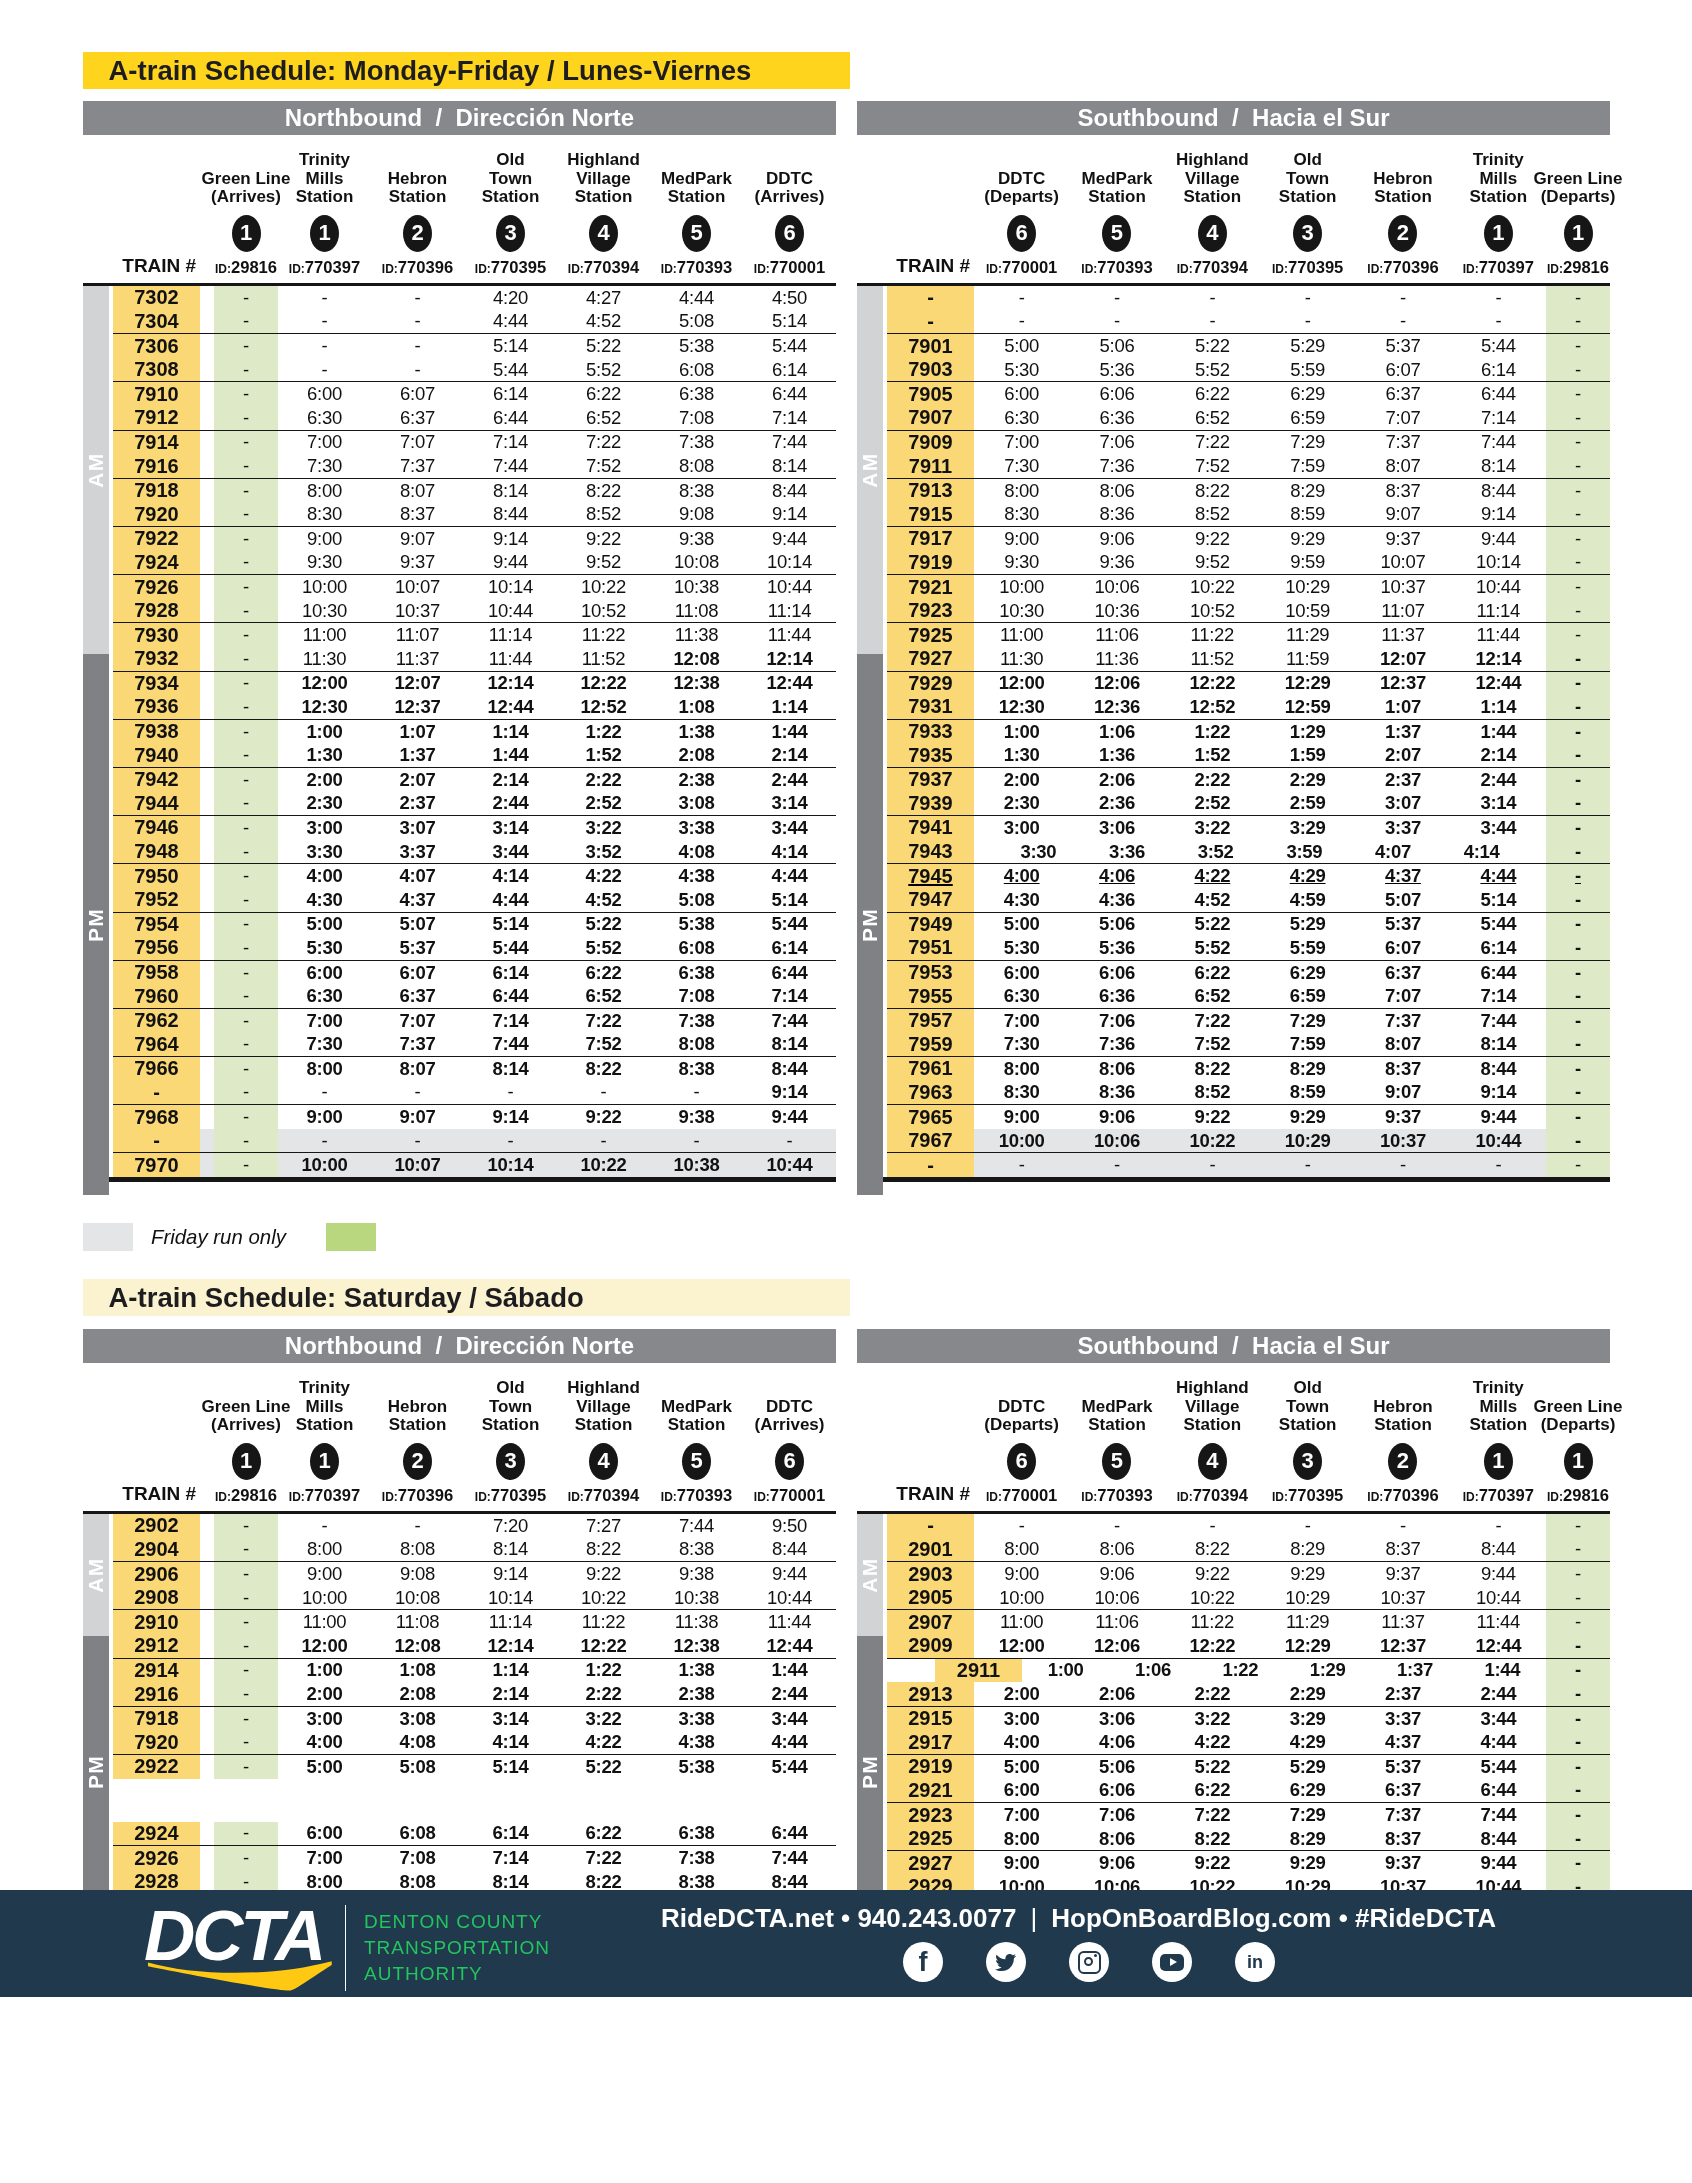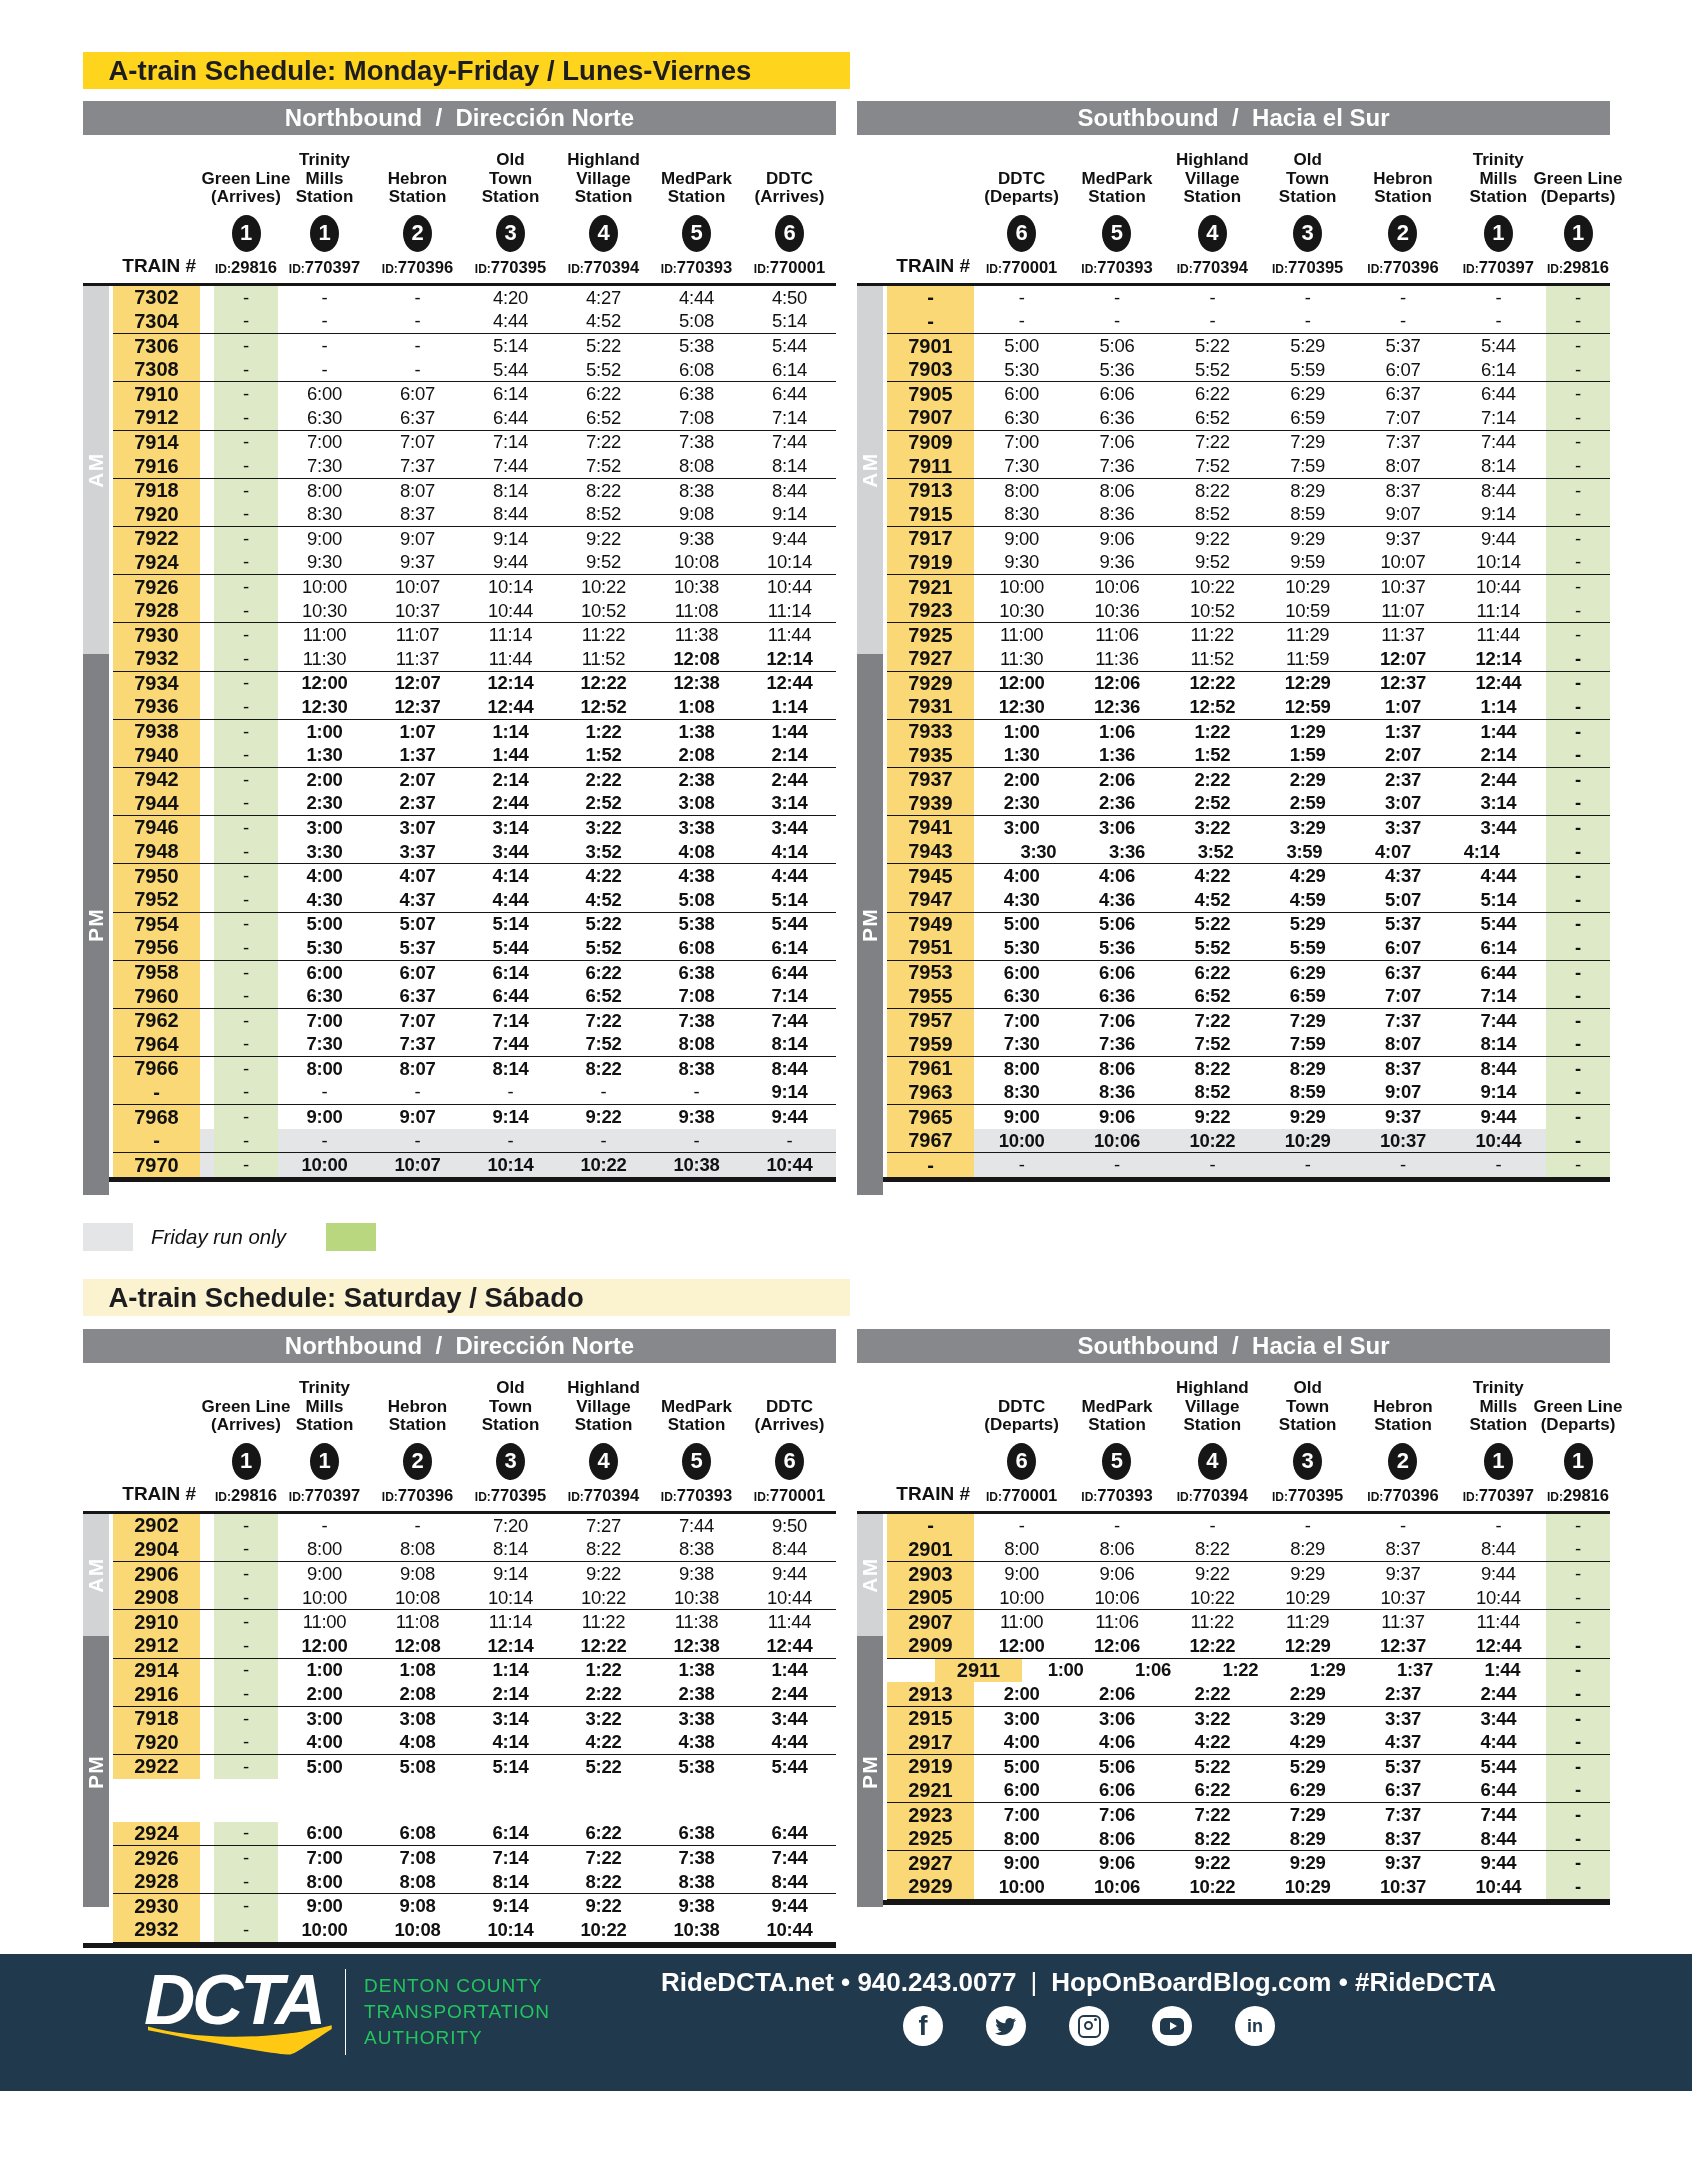--- a/index.html
+++ b/index.html
@@ -45,21 +45,21 @@
   .sb-label { color:#fff; font-weight:700; font-size:21px; letter-spacing:1.3px;
     transform:rotate(-90deg); }
 
   .legend { position:absolute; left:83px; top:1223px; display:flex; align-items:center; }
   .sw { width:50px; height:28px; }
   .sw-gray { background:var(--friday-gray); margin-right:18px; }
   .sw-green { background:var(--legend-green); margin-left:40px; margin-right:19px; }
   .leg-text { font-size:20.4px; font-style:italic; color:#111; white-space:nowrap; }
   .leg-text b { font-weight:700; }
 
-  .footer { position:absolute; left:0; top:1954px; width:1693px; height:137px;
+  .footer { position:absolute; left:0; top:1890px; width:1693px; height:107px;
     background:var(--footer-navy); color:#fff; }
   .logo-text { position:absolute; left:144px; top:5.1px; font-size:71px; font-weight:700;
     font-style:italic; letter-spacing:-3.2px; color:#fff; }
   .swoosh { position:absolute; left:148px; top:71px; }
   .logo-divider { position:absolute; left:345px; top:15.3px; width:1.3px; height:86px; background:#fff; }
   .org { position:absolute; left:364px; top:19px; font-size:19px; line-height:26px;
     letter-spacing:1px; color:#22c55e; }
   .contact { position:absolute; left:661px; top:12.8px; width:945px; font-size:26px; font-weight:700;
     color:#fff; white-space:nowrap; }
   .contact .pipe { font-weight:300; padding:0 14px; }
@@ -877,21 +877,21 @@
           <div class="row group-end" style="grid-template-columns: 87px repeat(6, 1fr) 64px; gap: 40px;">
             <div class="cell train">7943</div>
             <div class="cell time bold">3:30</div>
             <div class="cell time bold">3:36</div>
             <div class="cell time bold">3:52</div>
             <div class="cell time bold">3:59</div>
             <div class="cell time bold">4:07</div>
             <div class="cell time bold">4:14</div>
             <div class="cell time green bold">-</div>
           </div>
-          <div class="row" style="grid-template-columns: 87px repeat(6, 1fr) 64px;">
+          <div class="row" style="grid-template-columns: 87px repeat(6, 1fr) 64px; text-decoration: underline;">
             <div class="cell train">7945</div>
             <div class="cell time bold">4:00</div>
             <div class="cell time bold">4:06</div>
             <div class="cell time bold">4:22</div>
             <div class="cell time bold">4:29</div>
             <div class="cell time bold">4:37</div>
             <div class="cell time bold">4:44</div>
             <div class="cell time green bold">-</div>
           </div>
           <div class="row group-end" style="grid-template-columns: 87px repeat(6, 1fr) 64px;">

